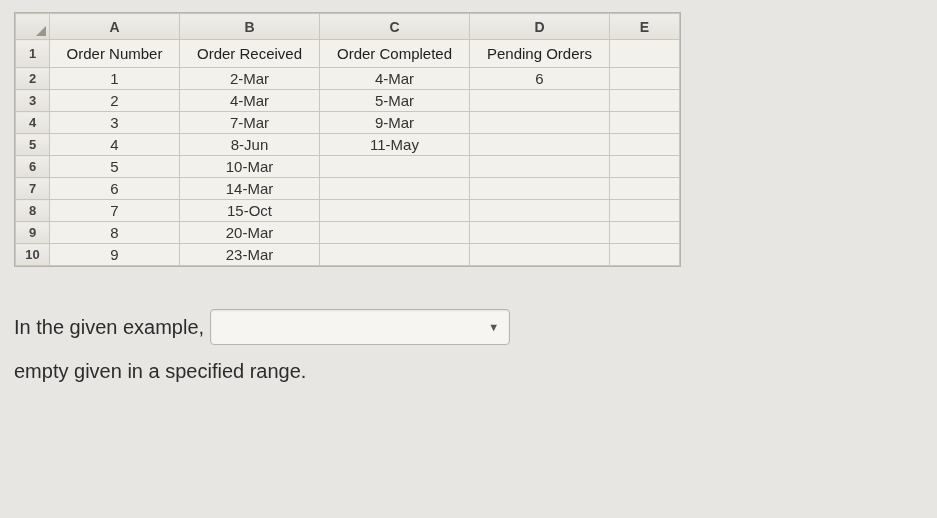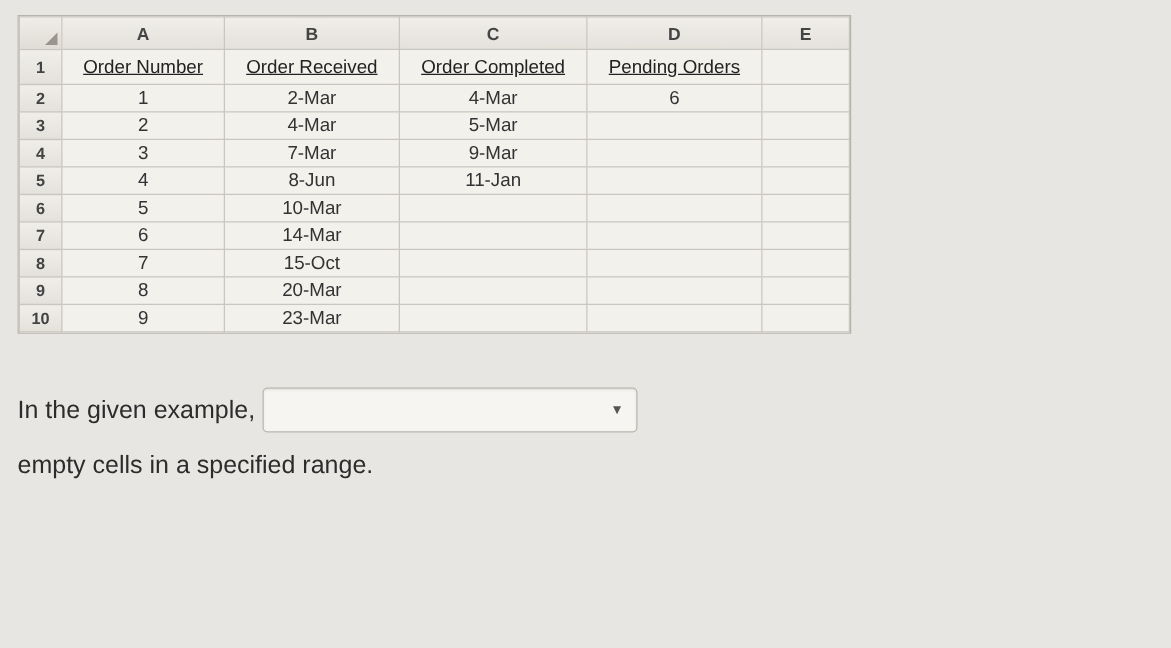--- a/index.html
+++ b/index.html
@@ -54,21 +54,21 @@
       position:absolute;
       right:3px; bottom:3px;
       border-style:solid;
       border-width:0 0 10px 10px;
       border-color: transparent transparent #9a968e transparent;
     }
     .sheet td.celltext {
       font-weight: 400;
     }
     .sheet tr.r1 td, .sheet tr.r1 th.rowhdr { height: 28px; }
-    .sheet tr.r1 td { font-weight: 400; color:#222;text-decoration:underline; }
+    .sheet tr.r1 td { font-weight: 400; color:#222; }
     .col-A { width: 130px; }
     .col-B { width: 140px; }
     .col-C { width: 150px; }
     .col-D { width: 140px; }
     .col-E { width: 70px; }
 
     .question {
       margin-top: 34px;
       font-size: 20px;
       color: #2c2c2c;
@@ -143,21 +143,21 @@
       <td>3</td>
       <td>7-Mar</td>
       <td>9-Mar</td>
       <td></td>
       <td></td>
     </tr>
     <tr>
       <th class="rowhdr">5</th>
       <td>4</td>
       <td>8-Jun</td>
-      <td>11-Jan</td>
+      <td>11-May</td>
       <td></td>
       <td></td>
     </tr>
     <tr>
       <th class="rowhdr">6</th>
       <td>5</td>
       <td>10-Mar</td>
       <td></td>
       <td></td>
       <td></td>
@@ -199,17 +199,17 @@
 </div>
 
 <div class="question">
   <div class="qline1">
     <span>In the given example,</span>
     <span class="dropdown">
       <span></span>
       <span class="caret">▼</span>
     </span>
   </div>
-  <div>empty cells in a specified range.</div>
+  <div>empty given in a specified range.</div>
 </div>
 
 
 
 
 </body></html>

